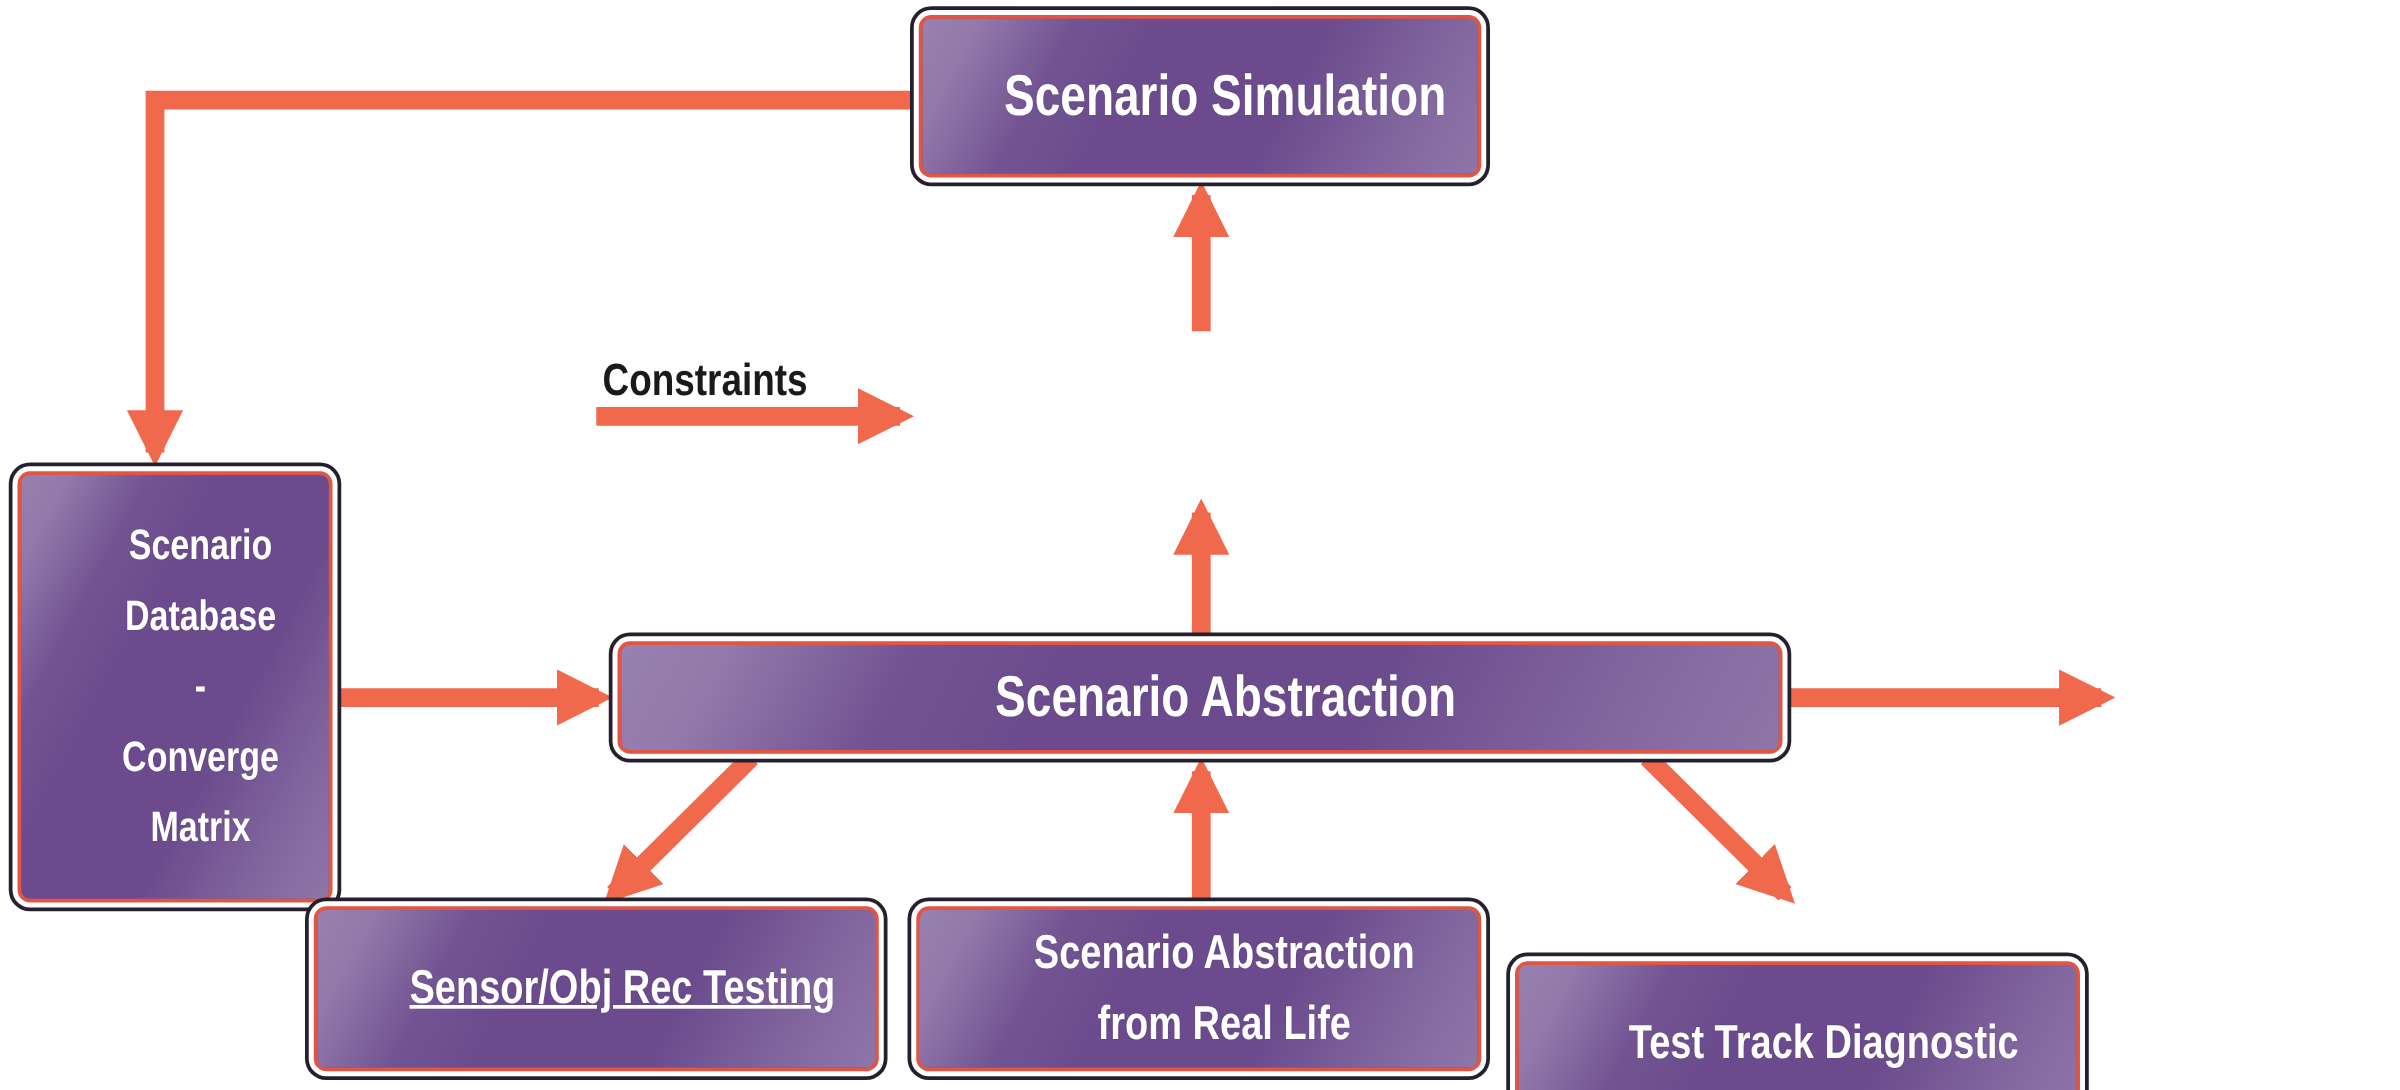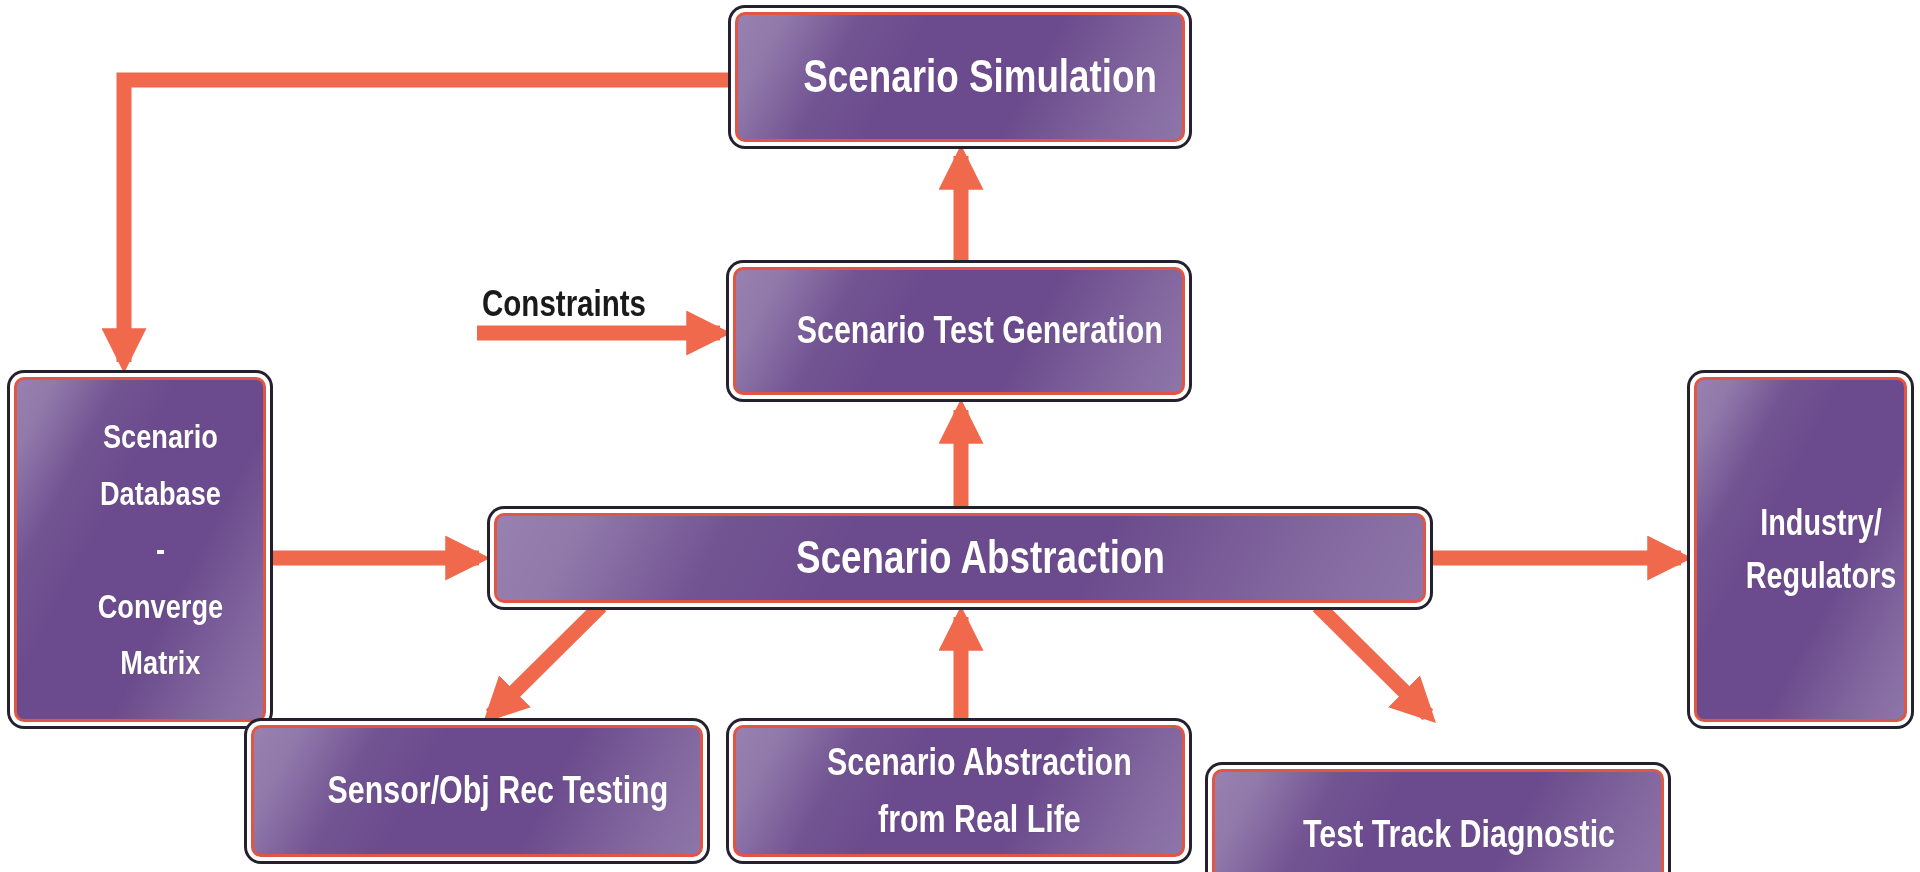--- a/index.html
+++ b/index.html
@@ -31,21 +31,21 @@
   .txt{display:inline-block; transform:scaleX(0.8); white-space:nowrap; line-height:1.25;}
   .txt span{display:block;}
   .fs-xl{font-size:46px;} .fs-l{font-size:38px;} .fs-m{font-size:36px;} .fs-db{font-size:34px;}
   .node-sim{left:735px; top:12px;  width:450px; height:130px;}
   .node-testgen{left:733px; top:267px; width:452px; height:128px;}
   .node-abs{left:494px; top:513px; width:932px; height:90px;}
   .node-db{left:14px;  top:377px; width:252px; height:345px;}
   .node-db .txt{line-height:1.66;}
   .node-reg{left:1694px; top:377px; width:213px; height:345px;}
   .node-reg .txt{line-height:1.45;}
-  .node-sensor{left:251px; top:725px; width:452px; height:132px;}
+  .node-sensor{left:251px; top:725px; width:452px; height:132px;text-decoration:underline;}
   .node-reallife{left:733px; top:725px; width:452px; height:132px;}
   .node-reallife .txt{line-height:1.5;}
   .node-ttd{left:1212px; top:725px; width:452px; height:132px;margin-top:44px;}
   .flow-label{
     position:absolute; left:482px; top:283px; color:var(--label-text);
     font-size:36px; font-weight:700; transform:scaleX(0.82); transform-origin:left center;
     white-space:nowrap;
   }
 </style>
 </head>
@@ -87,44 +87,35 @@
       <line class="arrow" x1="1318" y1="606" x2="1428" y2="715" marker-end="url(#ah)"></line>
     </g>
   </svg>
 
   <div class="node node-sim">
     <div class="txt fs-xl">Scenario Simulation</div>
   </div>
 
   <div class="flow-label">Constraints</div>
 
-  <div class="node node-testgen">
-    <div class="txt fs-l">Scenario Test Generation</div>
-  </div>
 
   <div class="node node-abs">
     <div class="txt fs-xl">Scenario Abstraction</div>
   </div>
 
   <div class="node node-db">
     <div class="txt fs-db">
       <span>Scenario</span>
       <span>Database</span>
       <span>-</span>
       <span>Converge</span>
       <span>Matrix</span>
     </div>
   </div>
 
-  <div class="node node-reg">
-    <div class="txt fs-m">
-      <span>Industry/</span>
-      <span>Regulators</span>
-    </div>
-  </div>
 
   <div class="node node-sensor">
     <div class="txt fs-l">Sensor/Obj Rec Testing</div>
   </div>
 
   <div class="node node-reallife">
     <div class="txt fs-l">
       <span>Scenario Abstraction</span>
       <span>from Real Life</span>
     </div>

